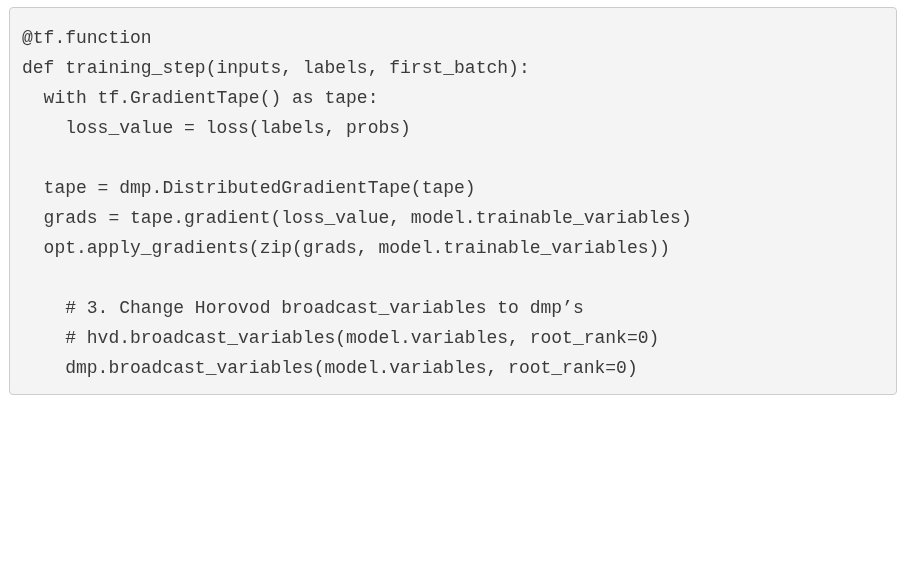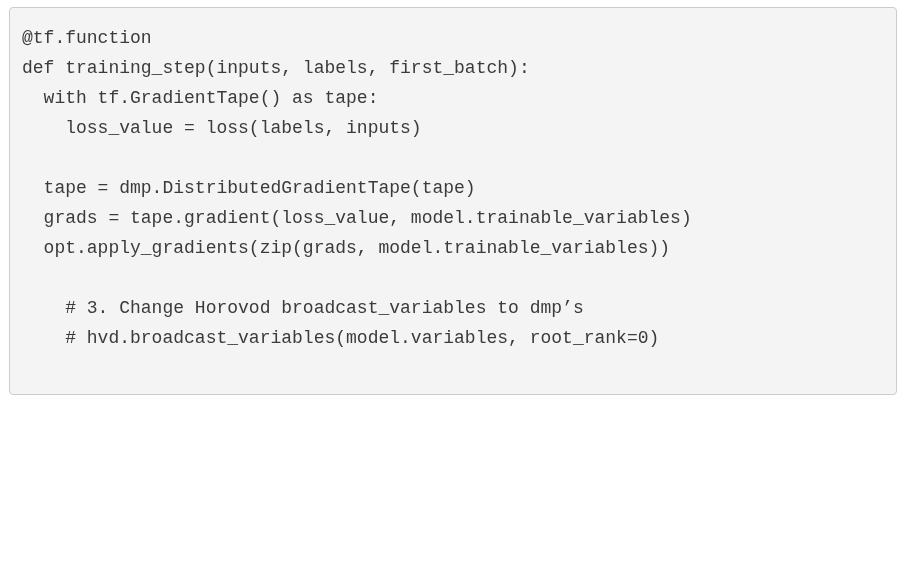--- a/index.html
+++ b/index.html
@@ -39,22 +39,23 @@
   }
 </style>
 </head>
 <body>
 
 <div class="page">
   <div class="code-block">
     <div class="code-line">@tf.function</div>
     <div class="code-line">def training_step(inputs, labels, first_batch):</div>
     <div class="code-line">  with tf.GradientTape() as tape:</div>
-    <div class="code-line">    loss_value = loss(labels, inputs)</div>
+    <div class="code-line">    loss_value = loss(labels, probs)</div>
     <div class="code-line"></div>
     <div class="code-line">  tape = dmp.DistributedGradientTape(tape)</div>
     <div class="code-line">  grads = tape.gradient(loss_value, model.trainable_variables)</div>
     <div class="code-line">  opt.apply_gradients(zip(grads, model.trainable_variables))</div>
     <div class="code-line"></div>
     <div class="code-line">    # 3. Change Horovod broadcast_variables to dmp’s</div>
     <div class="code-line">    # hvd.broadcast_variables(model.variables, root_rank=0)</div>
+    <div class="code-line">    dmp.broadcast_variables(model.variables, root_rank=0)</div>
   </div>
 </div>
 
 </body></html>

